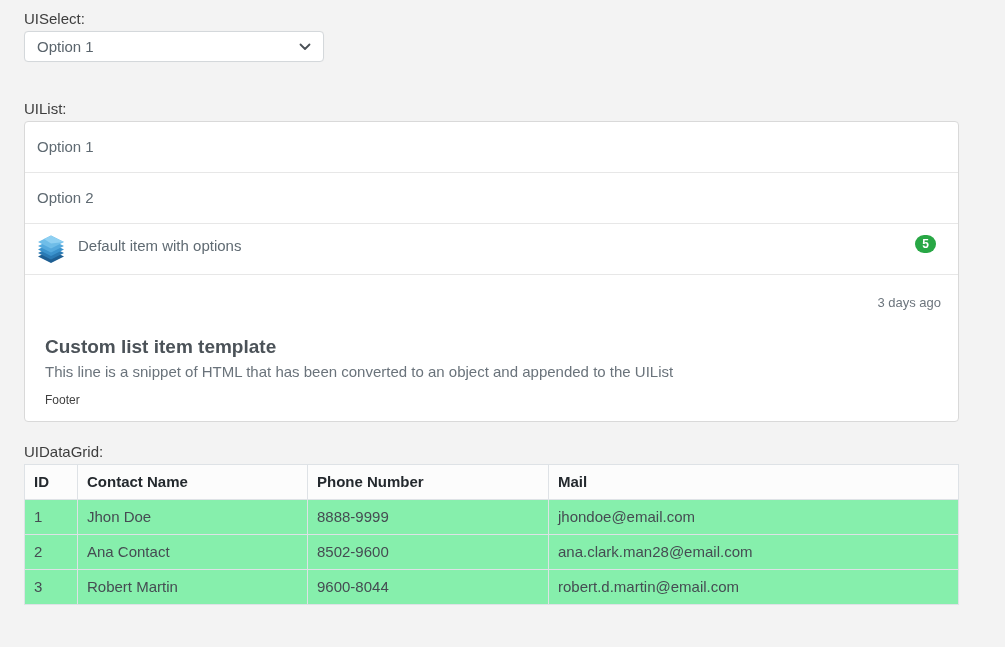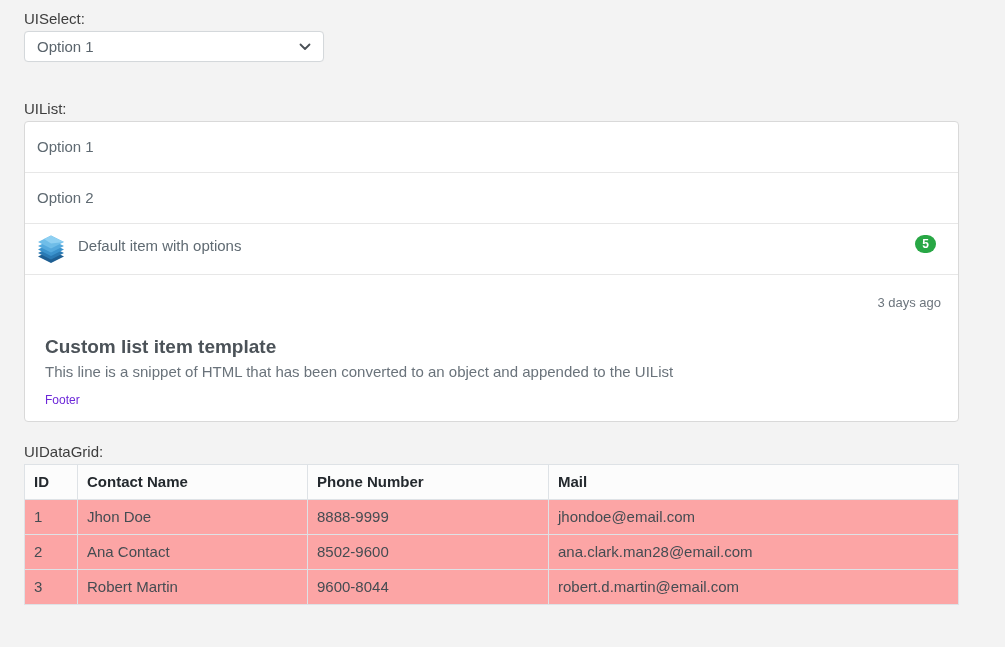--- a/index.html
+++ b/index.html
@@ -101,31 +101,31 @@
     margin-top: 3px;
     margin-left: 22px;
   }
   .custom-line {
     font-size: 15px;
     color: #6a737b;
     line-height: 23px;
   }
   .custom-footer {
     font-size: 12px;
-    color: #6d28d9;
+    color: #404040;
     margin-top: 10px;
     line-height: 15px;
   }
   
   .section-grid { margin-top: 21px; }
   table.ui-datagrid {
     width: 935px;
     border-collapse: collapse;
     margin-top: 3px;
-    background: #fca5a5;
+    background: #86efac;
     font-size: 15px;
   }
   .ui-datagrid th, .ui-datagrid td {
     border: 1px solid #dee2e6;
     padding: 7px 9px;
     line-height: 20px;
     text-align: left;
     vertical-align: middle;
   }
   .ui-datagrid th {

